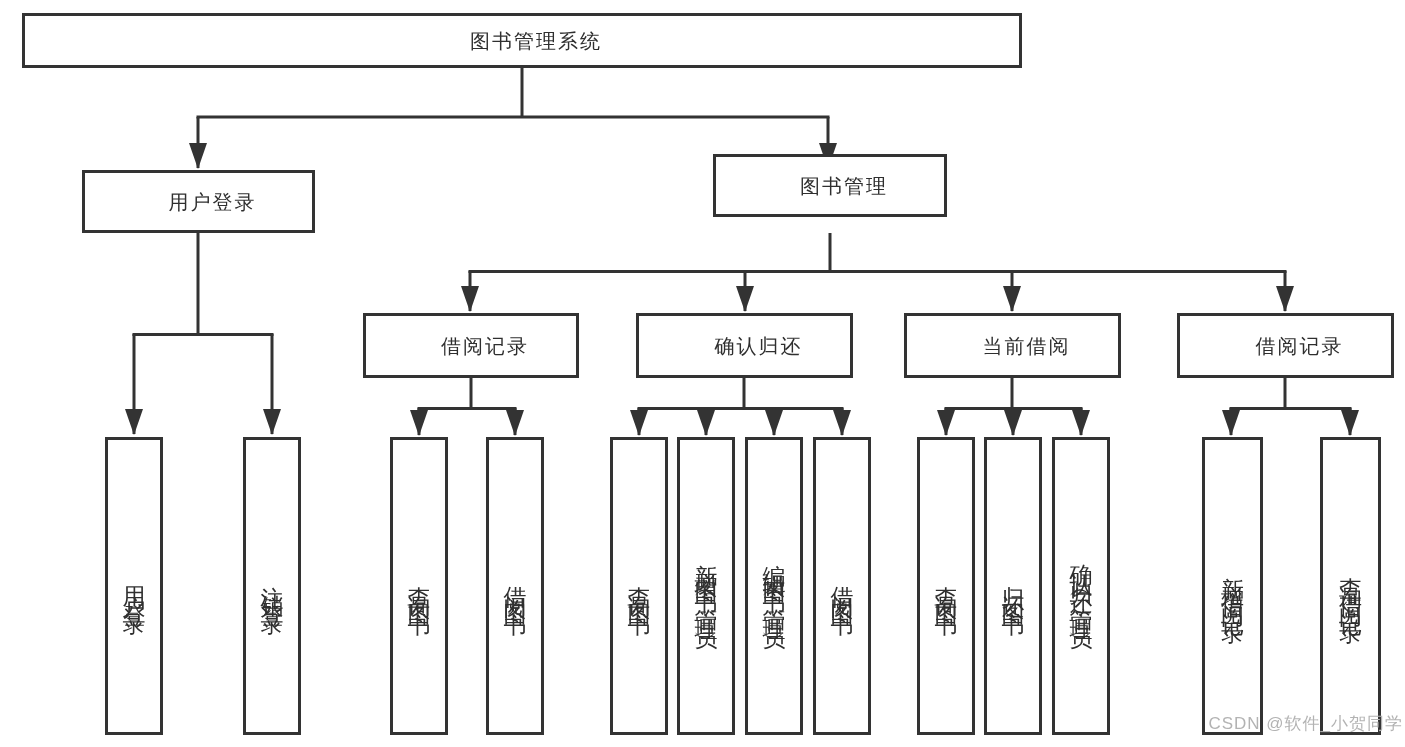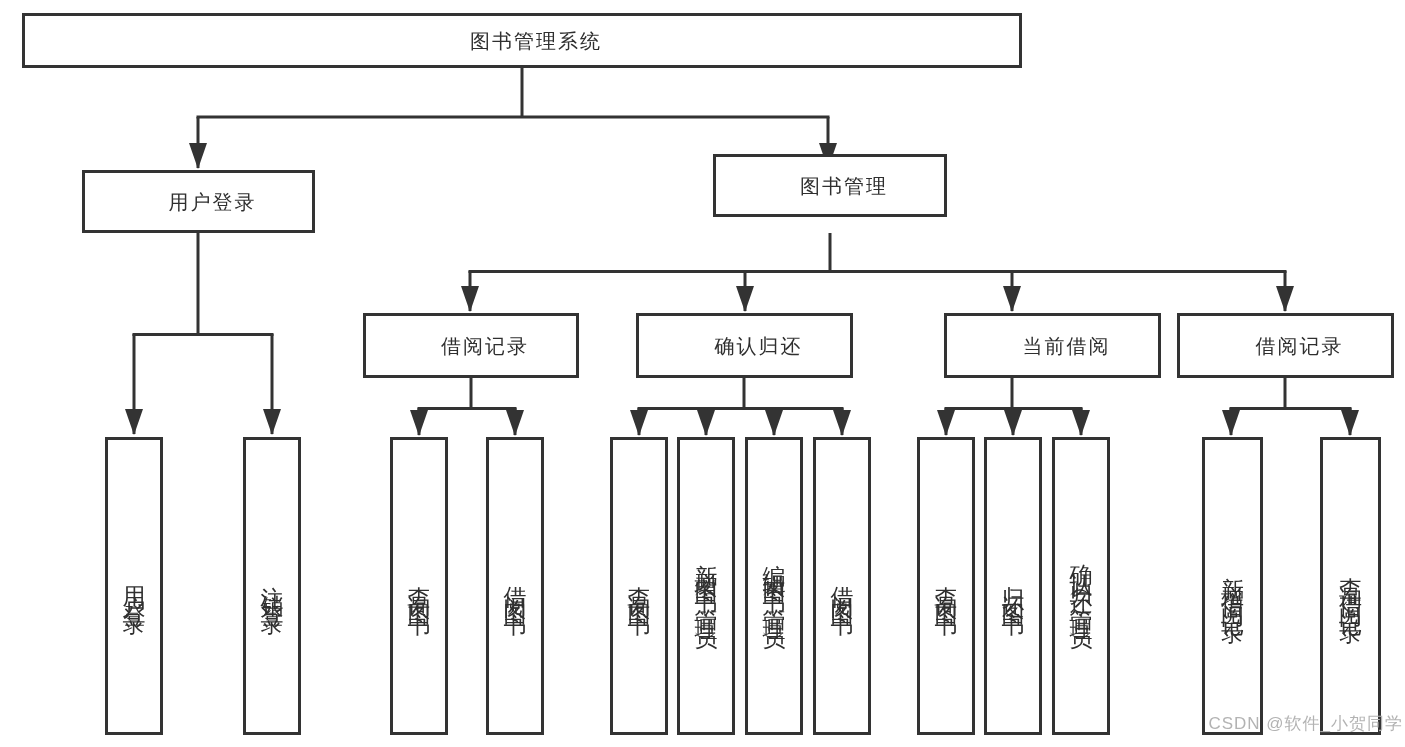--- a/index.html
+++ b/index.html
@@ -42,21 +42,21 @@
     letter-spacing:2px;
     white-space:nowrap;
     padding-left:28px;
   }
   .root-box{ left:22px; top:13px; width:1000px; height:55px; }
   .lv2-user{ left:82px;  top:170px; width:233px; height:63px; }
   .lv2-mgmt{ left:713px; top:154px; width:234px; height:63px; }
   .lv3{ top:313px; height:65px; }
   .lv3-newbook{ left:363px;  width:216px; }
   .lv3-borrow{  left:636px;  width:217px; }
-  .lv3-current{ left:904px;  width:217px;margin-left:40px; }
+  .lv3-current{ left:904px;  width:217px; }
   .lv3-record{  left:1177px; width:217px; }
   .v-box{
     top:437px;
     width:58px;
     height:298px;
     writing-mode:vertical-rl;
     text-orientation:mixed;
     font-size:23px;
     letter-spacing:9px;
     line-height:1;

